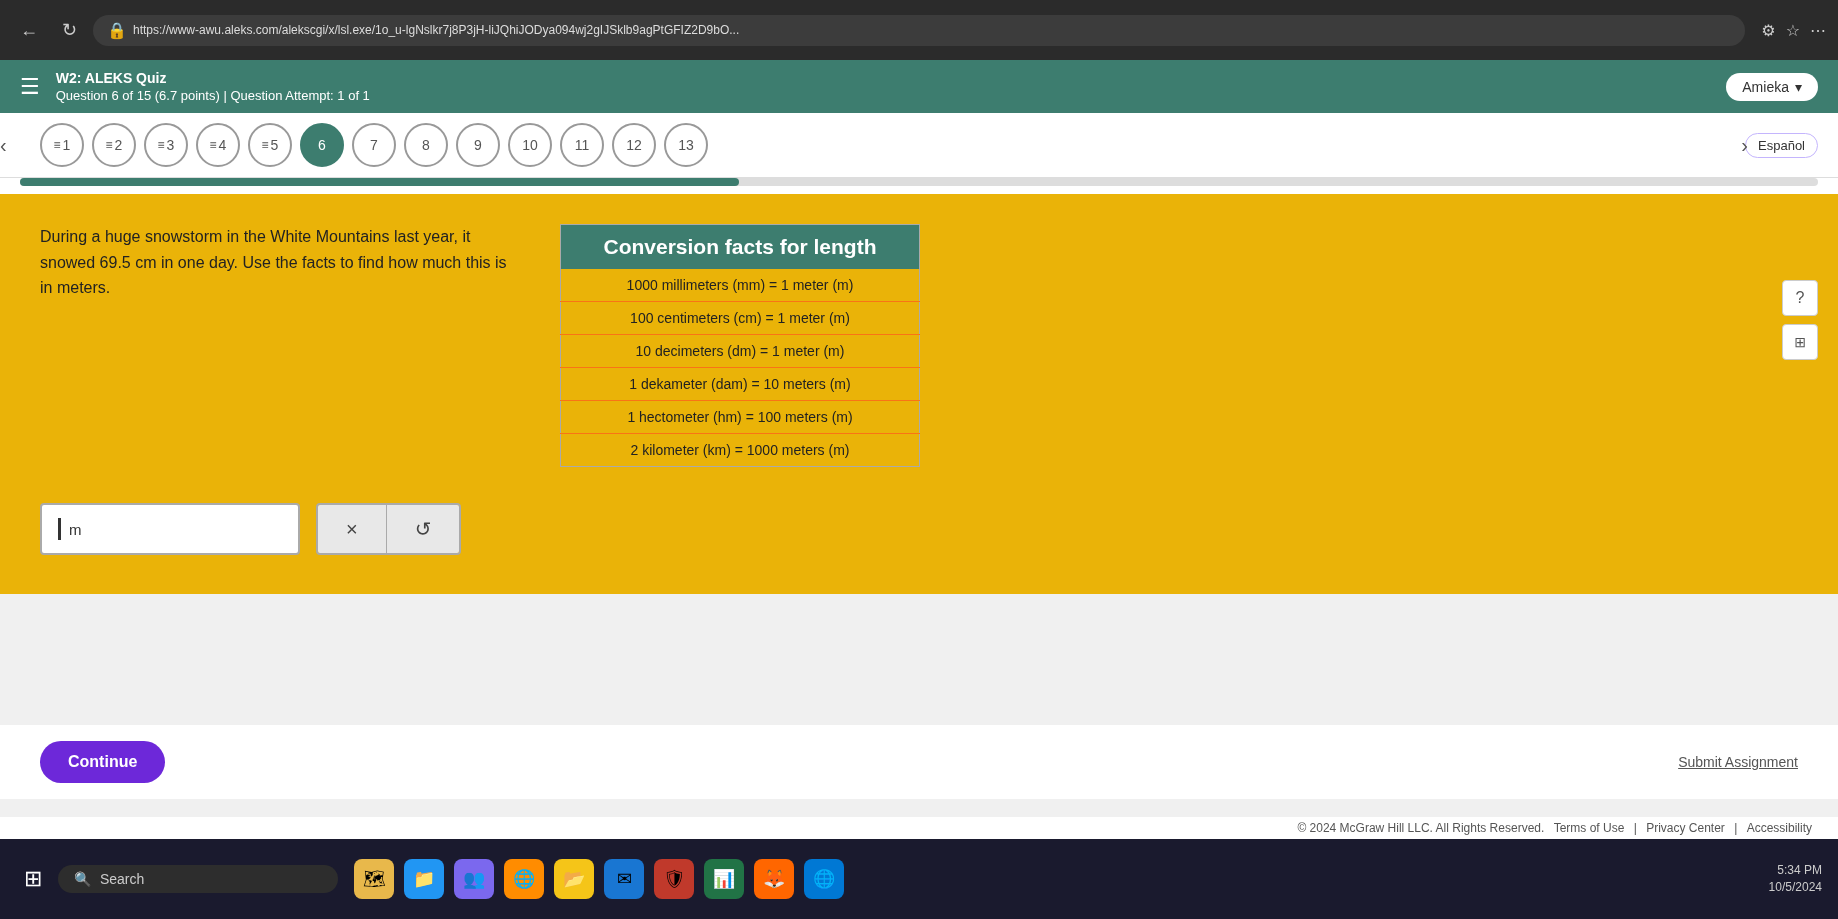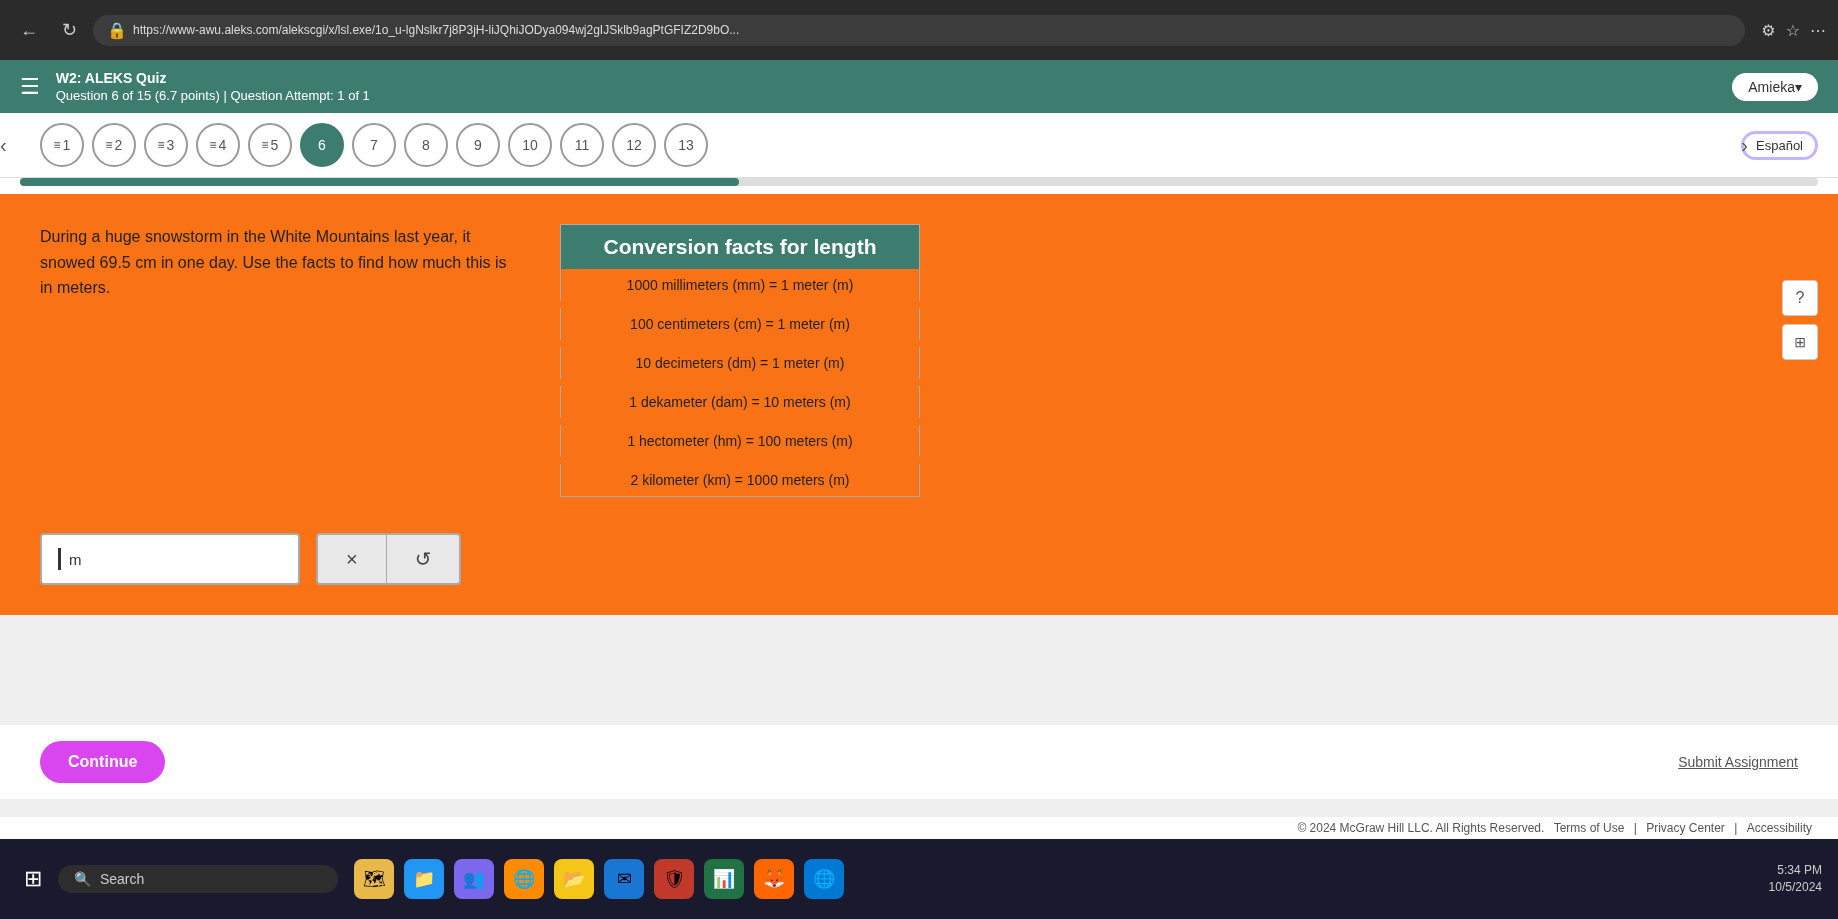--- a/index.html
+++ b/index.html
@@ -54,20 +54,21 @@
     .user-btn {
       background: white;
       border: none;
       border-radius: 20px;
       padding: 6px 16px;
       font-size: 14px;
       color: #333;
       cursor: pointer;
       display: flex;
       align-items: center;
+      gap: 6px;
     }
 
     
     .question-nav {
       background: white;
       padding: 10px 20px;
       display: flex;
       align-items: center;
       gap: 8px;
       border-bottom: 1px solid #ddd;
@@ -96,21 +97,21 @@
     .nav-arrow-left, .nav-arrow-right {
       position: absolute;
       top: 50%; transform: translateY(-50%);
       background: none; border: none;
       font-size: 20px; cursor: pointer; color: #555;
     }
     .nav-arrow-left { left: 0; }
     .nav-arrow-right { right: 0; }
     .espanol-btn {
       margin-left: auto;
-      border: 3px solid #c4b5fd;
+      border: 1px solid #c4b5fd;
       border-radius: 20px;
       padding: 4px 12px;
       background: white;
       font-size: 13px;
       cursor: pointer;
       color: #333;
     }
 
     
     .progress-container {
@@ -124,21 +125,21 @@
       width: 100%;
     }
     .progress-bar-fill {
       background: #3d7d6f;
       height: 100%;
       border-radius: 4px;
     }
 
     
     .main-content {
-      background: #f97316;
+      background: #eab308;
       padding: 30px 40px;
       min-height: 400px;
     }
 
     .content-row {
       display: flex;
       gap: 40px;
       align-items: flex-start;
     }
 
@@ -160,21 +161,21 @@
       background: #3d7d6f;
       color: white;
       padding: 10px 18px;
       font-size: 21px;
       text-align: center;
       font-weight: bold;
     }
     .conversion-table td {
       padding: 8px 18px;
       font-size: 14px;
-      border-bottom: 7px solid #f97316;
+      border-bottom: 1px solid #f97316;
       text-align: center;
       color: #222;
     }
     .conversion-table tr:last-child td { border-bottom: none; }
 
     
     .answer-row {
       display: flex;
       align-items: center;
       gap: 16px;
@@ -224,21 +225,21 @@
       position: absolute;
       bottom: 120px;
       left: 0; right: 0;
       padding: 16px 40px;
       display: flex;
       justify-content: space-between;
       align-items: center;
       background: white;
     }
     .continue-btn {
-      background: #d946ef;
+      background: #6d28d9;
       color: white;
       border: none;
       border-radius: 24px;
       padding: 12px 28px;
       font-size: 16px;
       cursor: pointer;
       font-weight: bold;
     }
     .submit-btn {
       background: none;

